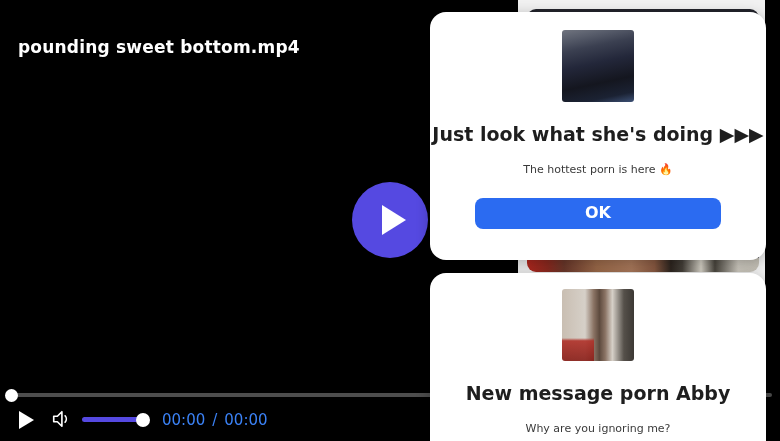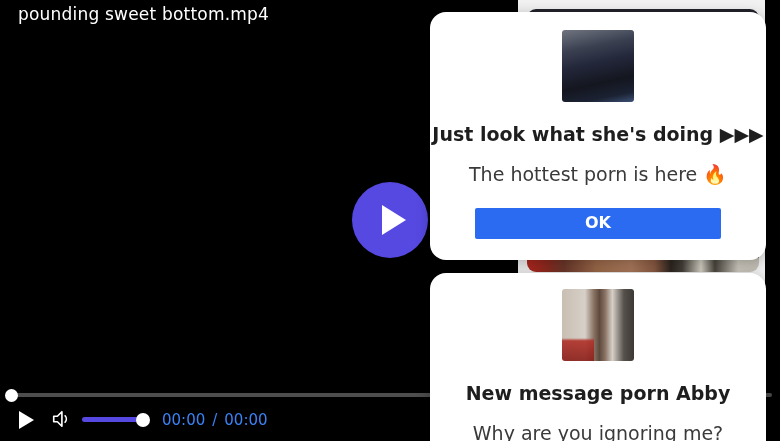--- a/index.html
+++ b/index.html
@@ -1,22 +1,22 @@
 <!DOCTYPE html>
 <html style="--accent: #5549e1; --button: #2b6bf1;"><head>
 <meta charset="utf-8">
 <style>
   html,body{margin:0;padding:0;background:#000;}
   .stage{position:relative;width:780px;height:441px;overflow:hidden;background:#000;
          font-family:"DejaVu Sans","Liberation Sans",sans-serif;}
 
   
   .player{position:absolute;inset:0;background:#000;}
-  .player-title{position:absolute;left:18px;top:4px;color:#ffffff;
-                font-size:17px;font-weight:normal;letter-spacing:.2px;white-space:nowrap;}
+  .player-title{position:absolute;left:18px;top:37px;color:#ffffff;
+                font-size:17px;font-weight:bold;letter-spacing:.2px;white-space:nowrap;}
   .big-play{position:absolute;left:352px;top:182px;width:76px;height:76px;border-radius:50%;
             background:var(--accent,#5549e1);display:flex;align-items:center;justify-content:center;cursor:pointer;}
   .big-play-tri{width:0;height:0;border-left:24px solid #ffffff;
                 border-top:15px solid transparent;border-bottom:15px solid transparent;margin-left:7px;}
 
   .progress{position:absolute;left:8px;width:764px;top:393px;height:4px;
             background:#4d4d4d;border-radius:2px;cursor:pointer;}
   .progress-thumb{position:absolute;left:-3px;top:-4px;width:13px;height:13px;border-radius:50%;background:#ffffff;}
 
   .ctrl-play{position:absolute;left:19px;top:410px;width:18px;height:19px;cursor:pointer;}
@@ -46,22 +46,22 @@
   .popup1{top:12px;height:248px;}
   .popup2{top:273px;height:200px;}
   .popup-thumb{width:72px;height:72px;margin:18px auto 0;border-radius:3px;}
   .popup2 .popup-thumb{margin-top:16px;}
   .thumb1{background:linear-gradient(168deg,#70747f 0%,#585d6b 12%,#3b4051 26%,#23273a 46%,
                      #14161f 70%,#1b2233 88%,#3d5176 100%);}
   .thumb2{background:
           linear-gradient(180deg,rgba(176,48,40,0) 68%,rgba(176,48,40,.9) 72%,rgba(136,30,24,.9) 100%) left bottom/45% 100% no-repeat,
           linear-gradient(90deg,#c9beb2 0%,#d6d0c8 32%,#8a7364 44%,#5d4a3e 52%,#8a7364 60%,#d6d0c8 70%,#55504a 86%,#3c3834 100%);}
   .popup-heading{margin-top:21px;font-size:19px;font-weight:bold;color:#1e1e1e;line-height:1.2;}
-  .popup-sub{margin-top:17px;font-size:19px;color:#3a3a3a;line-height:1.2;}
-  .ok-button{display:block;margin:22px auto 0;width:246px;height:31px;border:none;border-radius:2px;
+  .popup-sub{margin-top:17px;font-size:11px;color:#3a3a3a;line-height:1.2;}
+  .ok-button{display:block;margin:22px auto 0;width:246px;height:31px;border:none;border-radius:8px;
              background:var(--button,#2b6bf1);color:#ffffff;font-family:inherit;
              font-size:16px;font-weight:bold;cursor:pointer;line-height:1;}
 </style>
 </head>
 <body>
 
 <div class="stage">
 
   <div class="player">
     <div class="player-title">pounding sweet bottom.mp4</div>

